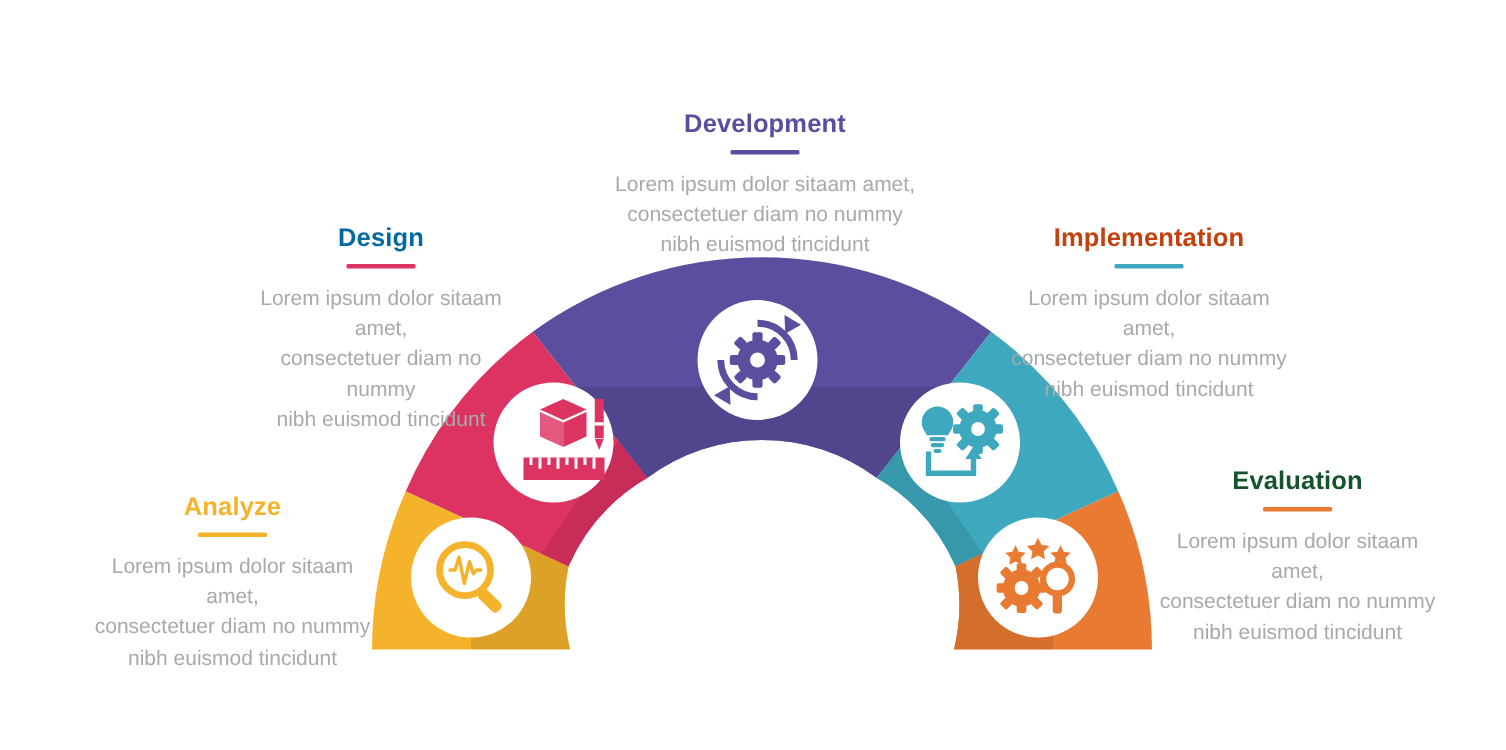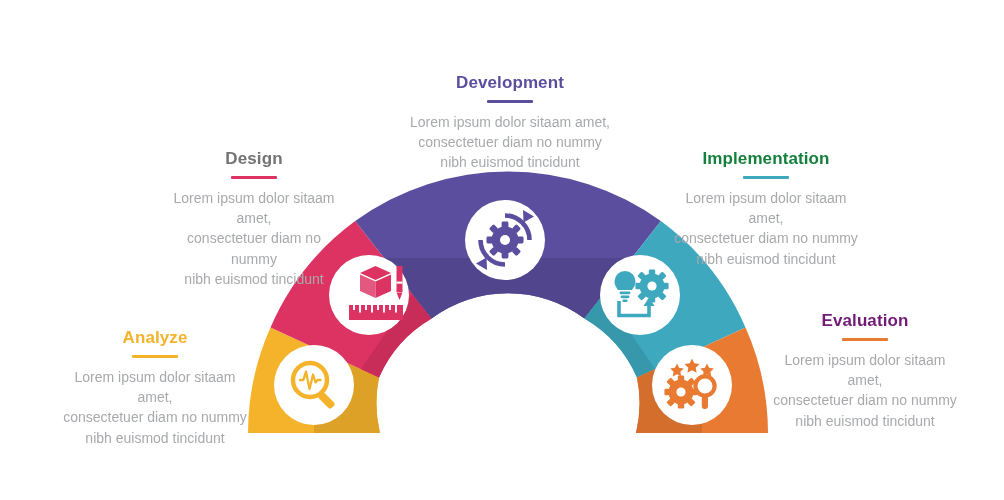--- a/index.html
+++ b/index.html
@@ -239,51 +239,51 @@
     <p class="label-title" style="color:#5B4E9E;">Development</p>
     <div class="label-rule" style="background:#5B4E9E;"></div>
     <p class="label-desc">
       <span>Lorem ipsum dolor sitaam amet,</span>
       <span>consectetuer diam no nummy</span>
       <span>nibh euismod tincidunt</span>
     </p>
   </div>
 
   <div class="label-block" id="block-design">
-    <p class="label-title" style="color:#737373;">Design</p>
+    <p class="label-title" style="color:#0369a1;">Design</p>
     <div class="label-rule" style="background:#DD3362;"></div>
     <p class="label-desc">
       <span>Lorem ipsum dolor sitaam amet,</span>
       <span>consectetuer diam no nummy</span>
       <span>nibh euismod tincidunt</span>
     </p>
   </div>
 
   <div class="label-block" id="block-implementation">
-    <p class="label-title" style="color:#15803d;">Implementation</p>
+    <p class="label-title" style="color:#c2410c;">Implementation</p>
     <div class="label-rule" style="background:#3EA8BE;"></div>
     <p class="label-desc">
       <span>Lorem ipsum dolor sitaam amet,</span>
       <span>consectetuer diam no nummy</span>
       <span>nibh euismod tincidunt</span>
     </p>
   </div>
 
   <div class="label-block" id="block-analyze">
     <p class="label-title" style="color:#F5B32B;">Analyze</p>
     <div class="label-rule" style="background:#F5B32B;"></div>
     <p class="label-desc">
       <span>Lorem ipsum dolor sitaam amet,</span>
       <span>consectetuer diam no nummy</span>
       <span>nibh euismod tincidunt</span>
     </p>
   </div>
 
   <div class="label-block" id="block-evaluation">
-    <p class="label-title" style="color:#701a75;">Evaluation</p>
+    <p class="label-title" style="color:#14532d;">Evaluation</p>
     <div class="label-rule" style="background:#E87B31;"></div>
     <p class="label-desc">
       <span>Lorem ipsum dolor sitaam amet,</span>
       <span>consectetuer diam no nummy</span>
       <span>nibh euismod tincidunt</span>
     </p>
   </div>
 
 </div>
 

